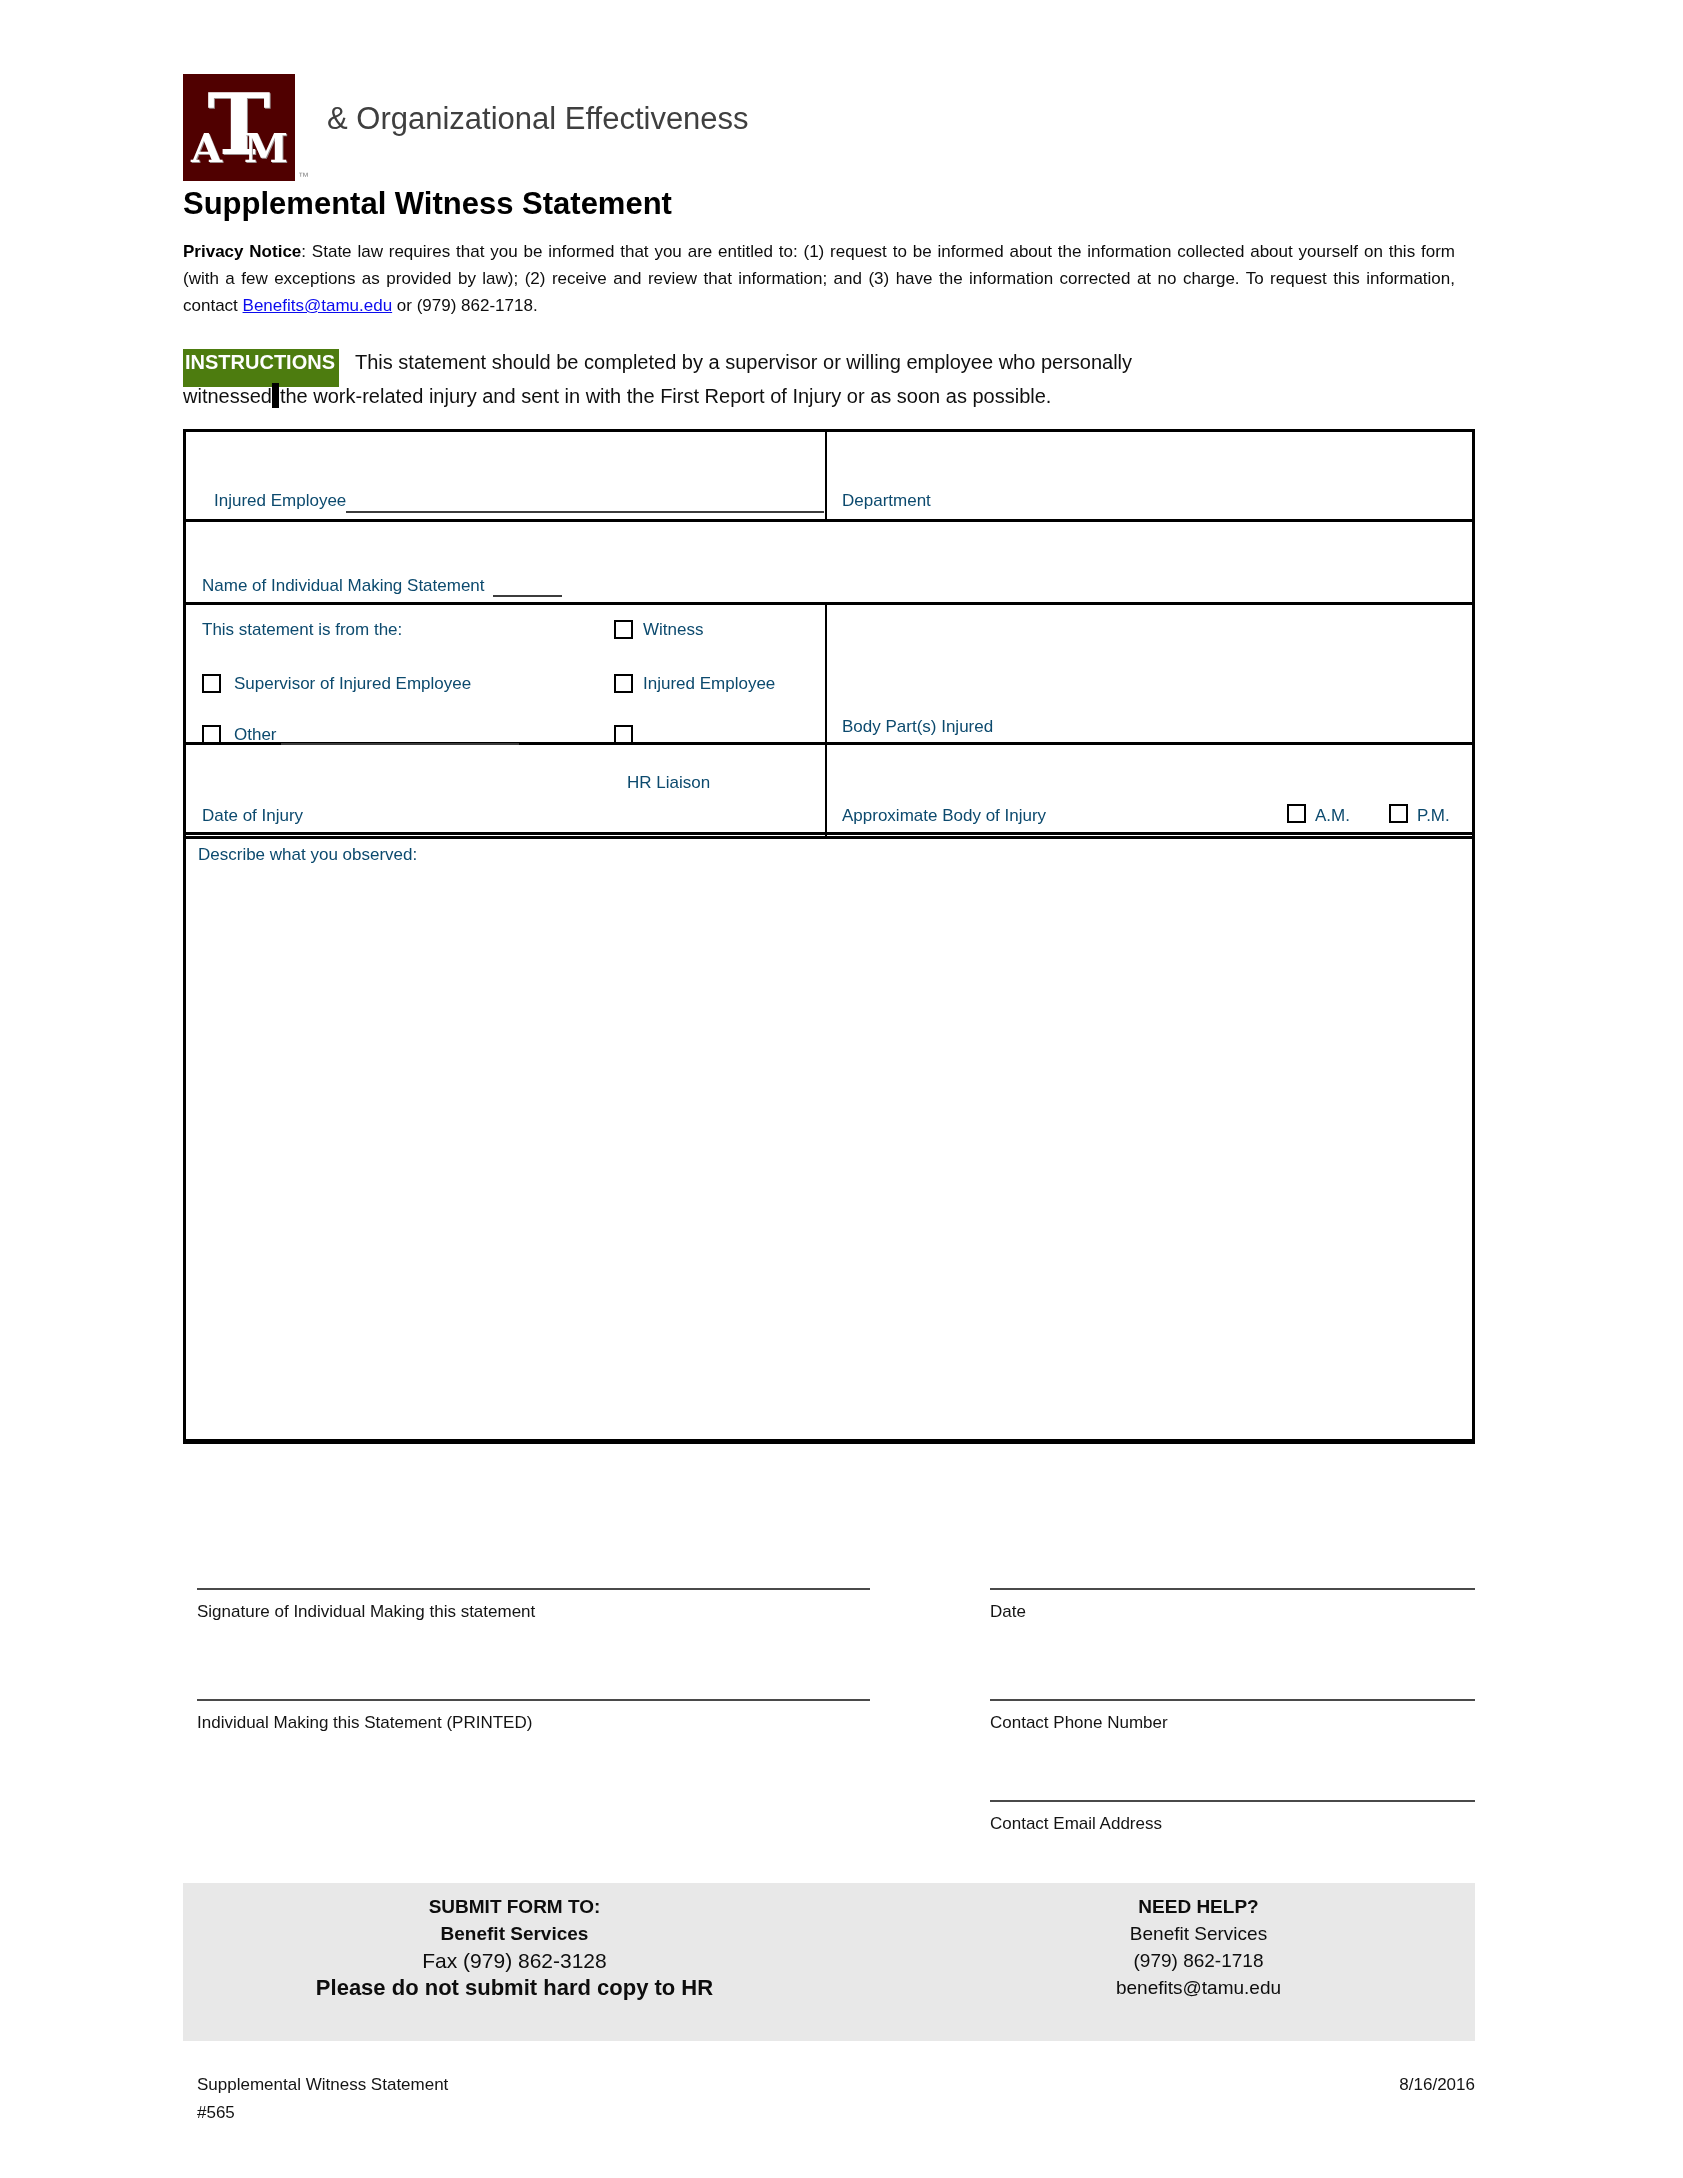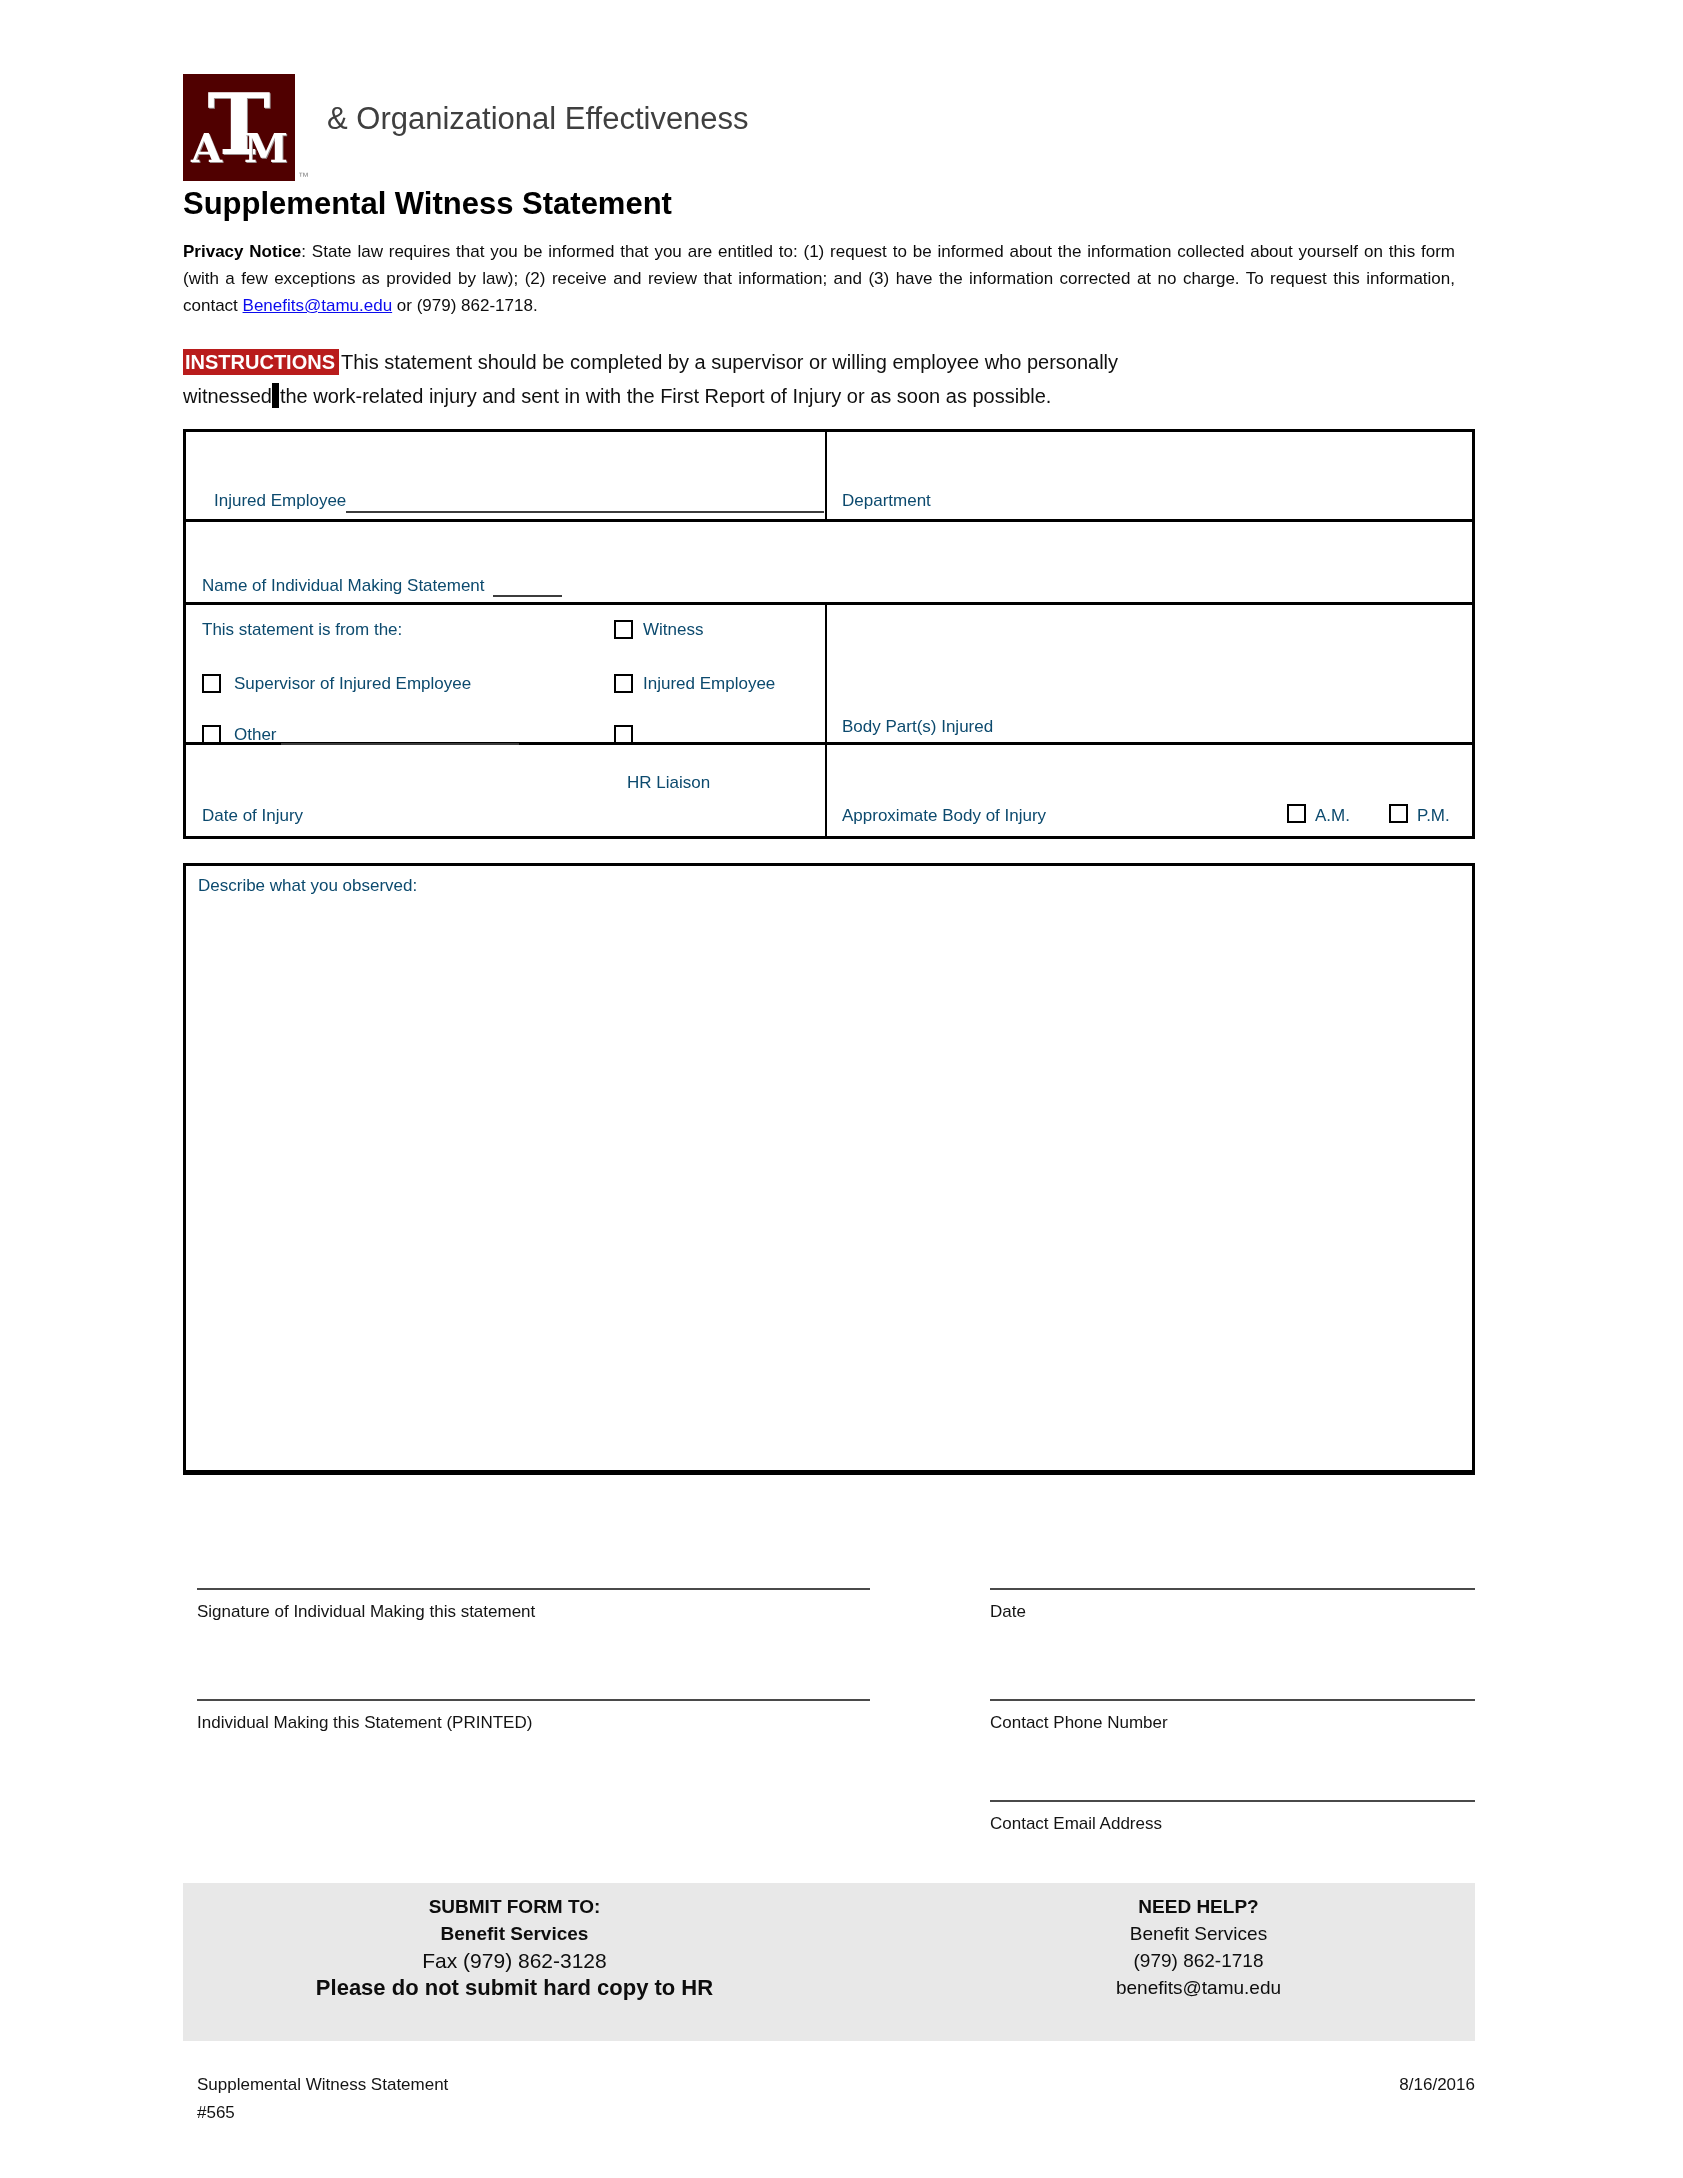--- a/index.html
+++ b/index.html
@@ -21,33 +21,33 @@
   .org{left:327px;top:93px;font-size:31px;line-height:51px;color:#3f3f3f;}
 
   
   .title{left:183px;top:186px;font-size:31px;font-weight:bold;color:#000;}
   .privacy{left:183px;top:238px;width:1272px;font-size:17px;line-height:27px;text-align:justify;color:#0d0d0d;}
   .privacy b{color:#000;}
   .privacy a{color:#0b0bee;text-decoration:underline;cursor:pointer;}
 
   
   .instructions{left:183px;top:345px;width:1242px;font-size:20px;line-height:34px;color:#101010;}
-  .instr-label{background:#b91c1c;color:#fff;font-weight:bold;padding:2px 4px 2px 2px;margin-right:2px;}
+  .instr-label{background:#4d7c0f;color:#fff;font-weight:bold;padding:2px 4px 14px 2px;margin-right:16px;}
   .cursor-bar{display:inline-block;width:7px;height:25px;background:#000;vertical-align:-5px;margin-right:1px;}
 
   
   .tbl{left:183px;top:429px;width:1292px;height:410px;border:3px solid #000;box-sizing:border-box;}
   .hline{position:absolute;left:0;width:100%;height:3px;background:#000;}
   .vline{position:absolute;width:2px;background:#000;}
   .lbl{position:absolute;font-size:17px;color:#0c4a6e;white-space:nowrap;}
   .fill-underline{position:absolute;height:2px;background:#3c3c3c;}
   .cb{position:absolute;width:19px;height:19px;border:2px solid #000;background:#fff;box-sizing:border-box;}
 
   
-  .describe-box{left:183px;top:863px;width:1292px;height:612px;border:3px solid #000;border-bottom:5px solid #000;box-sizing:border-box;}
+  .describe-box{left:183px;top:832px;width:1292px;height:612px;border:3px solid #000;border-bottom:5px solid #000;box-sizing:border-box;}
 
   
   .sigline{position:absolute;height:2px;background:#4a4a4a;}
   .siglbl{position:absolute;font-size:17px;color:#141414;white-space:nowrap;}
 
   
   .graybox{left:183px;top:1883px;width:1292px;height:158px;background:#e8e8e8;}
   .gb-col{position:absolute;top:10px;text-align:center;font-size:19px;line-height:27px;color:#0d0d0d;}
   .gb-left{left:0;width:663px;}
   .gb-right{left:701px;width:629px;}

